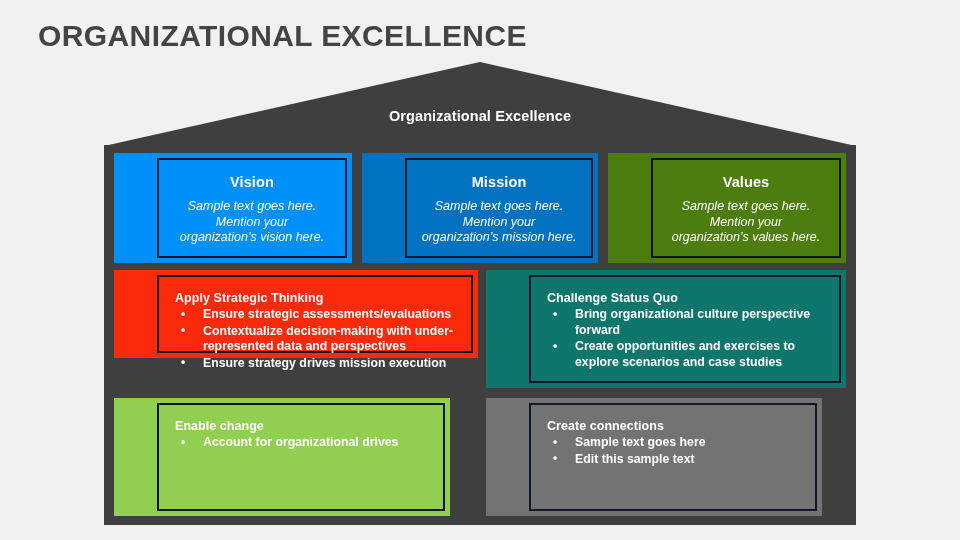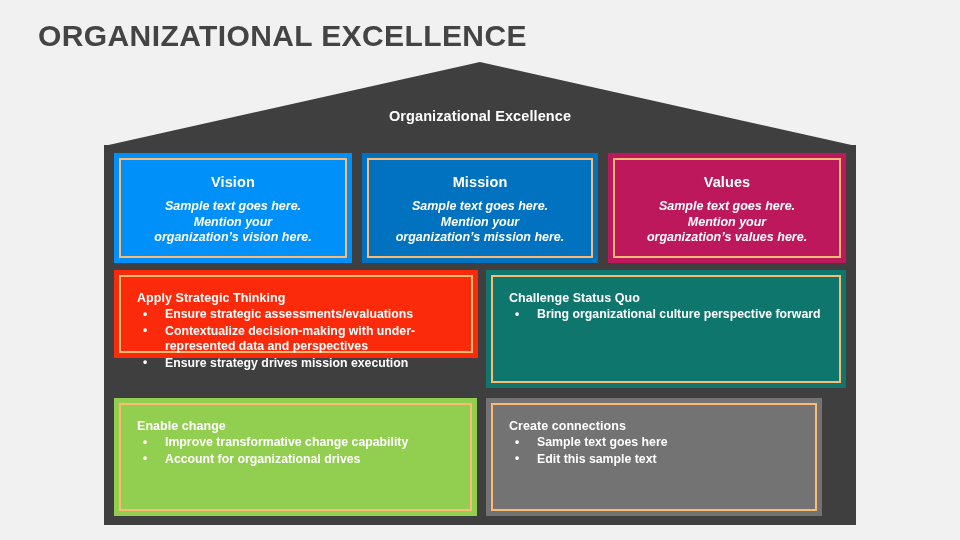--- a/index.html
+++ b/index.html
@@ -69,41 +69,42 @@
   }
 
   
   .card {
     position: absolute;
     color: #ffffff;
   }
   .card-inner {
     position: absolute;
     inset: 5px;
-    border: 2px solid #fdba74;
+    border: 2px solid #0f172a;
+    margin-left: 38px;
   }
 
   
   .top-card .card-inner {
     display: flex;
     flex-direction: column;
     align-items: center;
     justify-content: flex-start;
     padding-top: 14px;
   }
   .top-title {
     font-size: 14.5px;
     font-weight: bold;
     margin-bottom: 9px;
     letter-spacing: 0.1px;
   }
   .top-body {
     font-size: 12.5px;
     font-style: italic;
-    font-weight: bold;
+    font-weight: normal;
     text-align: center;
     line-height: 15.5px;
   }
   .top-body span { display: block; }
 
   
   .list-card .card-inner {
     padding: 14px 12px 10px 16px;
   }
   .list-title {
@@ -165,21 +166,21 @@
       <div class="card-inner">
         <div class="top-title">Mission</div>
         <div class="top-body">
           <span>Sample text goes here.</span>
           <span>Mention your</span>
           <span>organization’s mission here.</span>
         </div>
       </div>
     </div>
 
-    <div class="card top-card" style="left: 504px; top: 8px; width: 238px; height: 110px; background: #be185d;">
+    <div class="card top-card" style="left: 504px; top: 8px; width: 238px; height: 110px; background: #4d7c0f;">
       <div class="card-inner">
         <div class="top-title">Values</div>
         <div class="top-body">
           <span>Sample text goes here.</span>
           <span>Mention your</span>
           <span>organization’s values here.</span>
         </div>
       </div>
     </div>
 
@@ -192,29 +193,29 @@
           <li>Ensure strategy drives mission execution</li>
         </ul>
       </div>
     </div>
 
     <div class="card list-card" style="left: 382px; top: 125px; width: 360px; height: 118px; background: #0f766e;">
       <div class="card-inner">
         <div class="list-title">Challenge Status Quo</div>
         <ul class="bullets">
           <li>Bring organizational culture perspective forward</li>
-        </ul>
-      </div>
-    </div>
-
-    <div class="card list-card" style="left: 10px; top: 253px; width: 363px; height: 118px; background: rgb(146, 206, 79);">
+          <li>Create opportunities and exercises to explore scenarios and case studies</li>
+        </ul>
+      </div>
+    </div>
+
+    <div class="card list-card" style="left: 10px; top: 253px; width: 336px; height: 118px; background: rgb(146, 206, 79);">
       <div class="card-inner">
         <div class="list-title">Enable change</div>
         <ul class="bullets">
-          <li>Improve transformative change capability</li>
           <li>Account for organizational drives</li>
         </ul>
       </div>
     </div>
 
     <div class="card list-card" style="left: 382px; top: 253px; width: 336px; height: 118px; background: #737373;">
       <div class="card-inner">
         <div class="list-title">Create connections</div>
         <ul class="bullets">
           <li>Sample text goes here</li>

